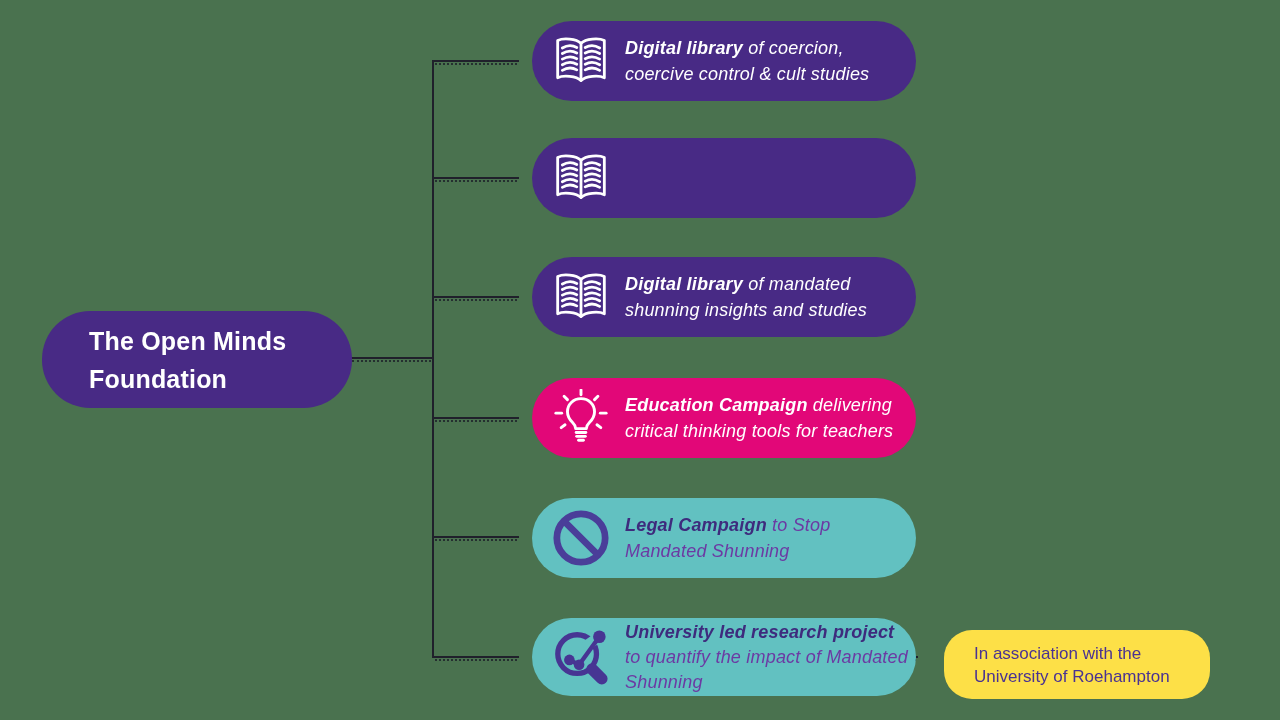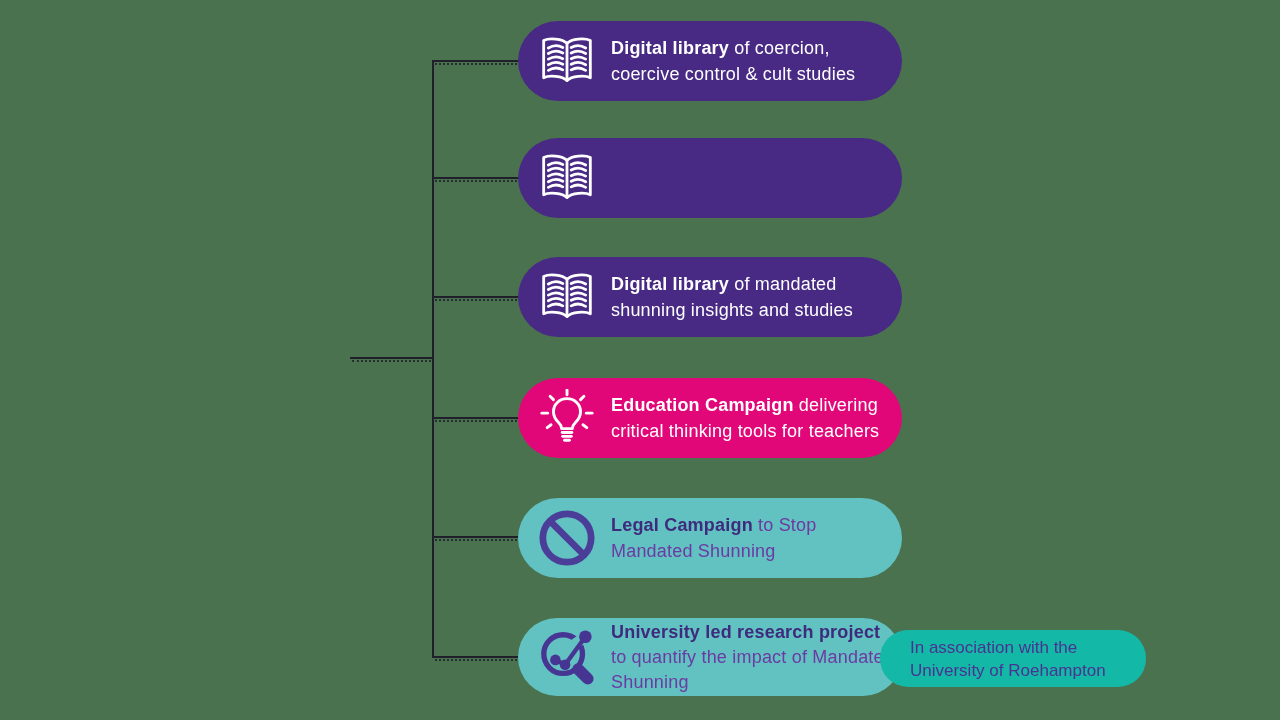--- a/index.html
+++ b/index.html
@@ -19,44 +19,45 @@
   .root-node{
     left:42px;top:311px;width:310px;height:97px;
     background:#482A85;border-radius:48px;
     padding-left:47px;
   }
   .root-node .root-label{
     color:#FFFFFF;font-size:25px;font-weight:700;
     line-height:38px;width:230px;letter-spacing:.2px;
   }
   .branch{
-    left:518px;width:384px;height:80px;
+    left:532px;width:384px;height:80px;
     border-radius:40px;
     padding-left:20px;
+    font-style:italic;
   }
   .branch.purple{background:#482A85;}
   .branch.pink{background:#E20778;}
   .branch.teal{background:#62C1C1;}
   .icon-box{
     width:58px;height:58px;flex:0 0 58px;
     display:flex;align-items:center;justify-content:center;
     margin-right:15px;
   }
   .branch-text{
     font-size:18px;line-height:26px;width:288px;letter-spacing:.2px;
   }
   .branch.purple .branch-text,.branch.pink .branch-text{color:#FFFFFF;}
   .branch.teal .branch-text{color:#6C3AA3;}
   .branch-text b{font-weight:700;}
   .branch.teal .branch-text b{color:#3E2B7D;}
   .branch.b6{height:78px;}
   .branch.b6 .branch-text{line-height:25px;}
   .sub-node{
-    left:880px;top:630px;width:266px;height:57px;
-    background:#14b8a6;border-radius:28px;
+    left:944px;top:630px;width:266px;height:69px;
+    background:#fde047;border-radius:28px;
     padding-left:30px;
   }
   .sub-node .sub-label{
     color:#4A3292;font-size:17px;line-height:23px;width:215px;
   }
   .hline,.vline{position:absolute;background:#20202B;}
   .hline{height:2px;}
   .hline::after{
     content:'';position:absolute;left:2px;right:2px;top:3px;
     border-top:2px dotted rgba(25,25,38,.75);
@@ -71,20 +72,23 @@
   <div class="vline" style="left:432px;top:60px;height:598px;"></div>
   <div class="hline" style="left:350px;top:357px;width:83px;"></div>
   <div class="hline" style="left:433px;top:60px;width:86px;"></div>
   <div class="hline" style="left:433px;top:177px;width:86px;"></div>
   <div class="hline" style="left:433px;top:296px;width:86px;"></div>
   <div class="hline" style="left:433px;top:417px;width:86px;"></div>
   <div class="hline" style="left:433px;top:536px;width:86px;"></div>
   <div class="hline" style="left:433px;top:656px;width:86px;"></div>
   <div class="hline" style="left:900px;top:656px;width:18px;"></div>
 
+  <div class="node root-node">
+    <div class="root-label">The Open Minds Foundation</div>
+  </div>
 
   <div class="node branch purple" style="top:21px;">
     <div class="icon-box">
       <svg width="56" height="50" viewBox="0 0 60 52" fill="none" stroke="#FFFFFF" stroke-width="3" stroke-linecap="round" stroke-linejoin="round">
         <path d="M30 7 C25 2 11 1 5 4 L5 44 C11 41 25 42 30 47 C35 42 49 41 55 44 L55 4 C49 1 35 2 30 7 Z"></path>
         <path d="M30 7 L30 47"></path>
         <path d="M10 12 C15 9 21 9 25.5 11.5"></path>
           <path d="M10 18 C15 15 21 15 25.5 17.5"></path>
           <path d="M10 24 C15 21 21 21 25.5 23.5"></path>
           <path d="M10 30 C15 27 21 27 25.5 29.5"></path>

